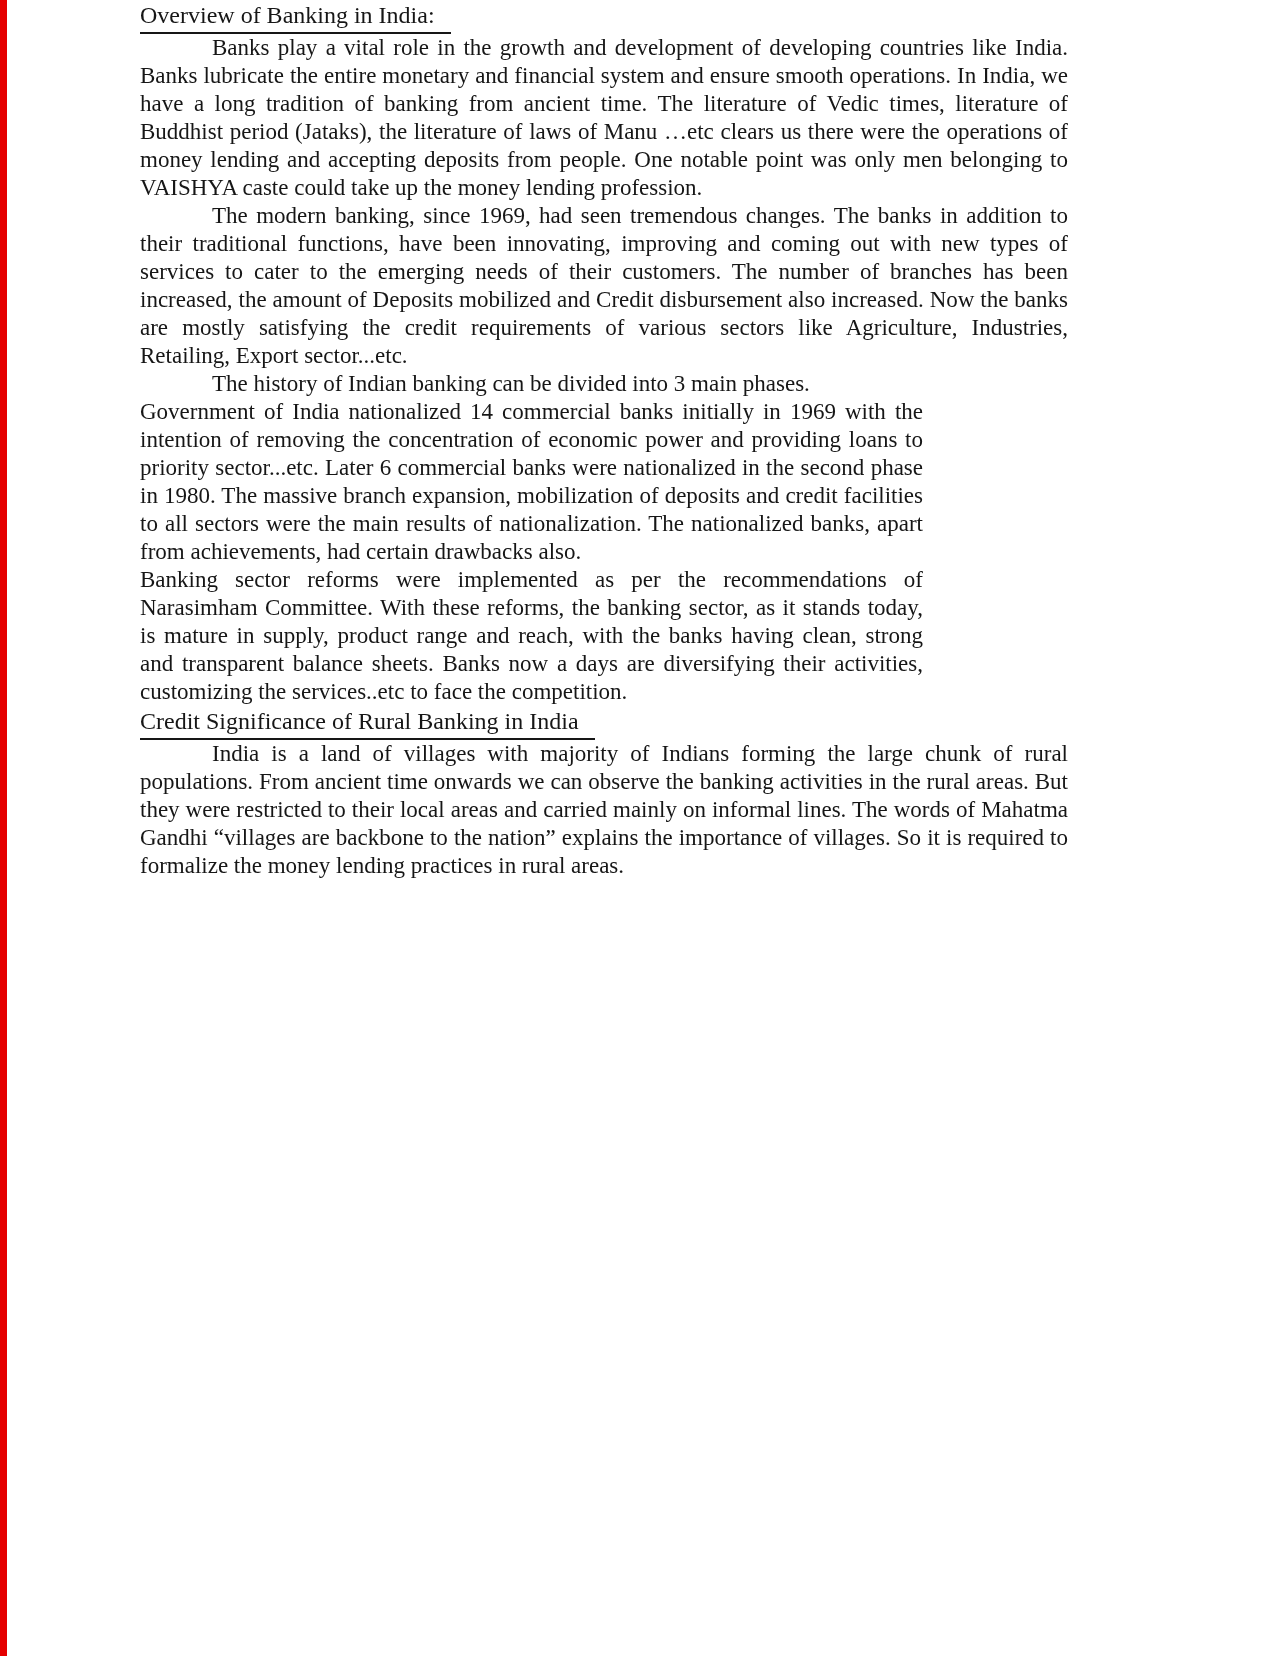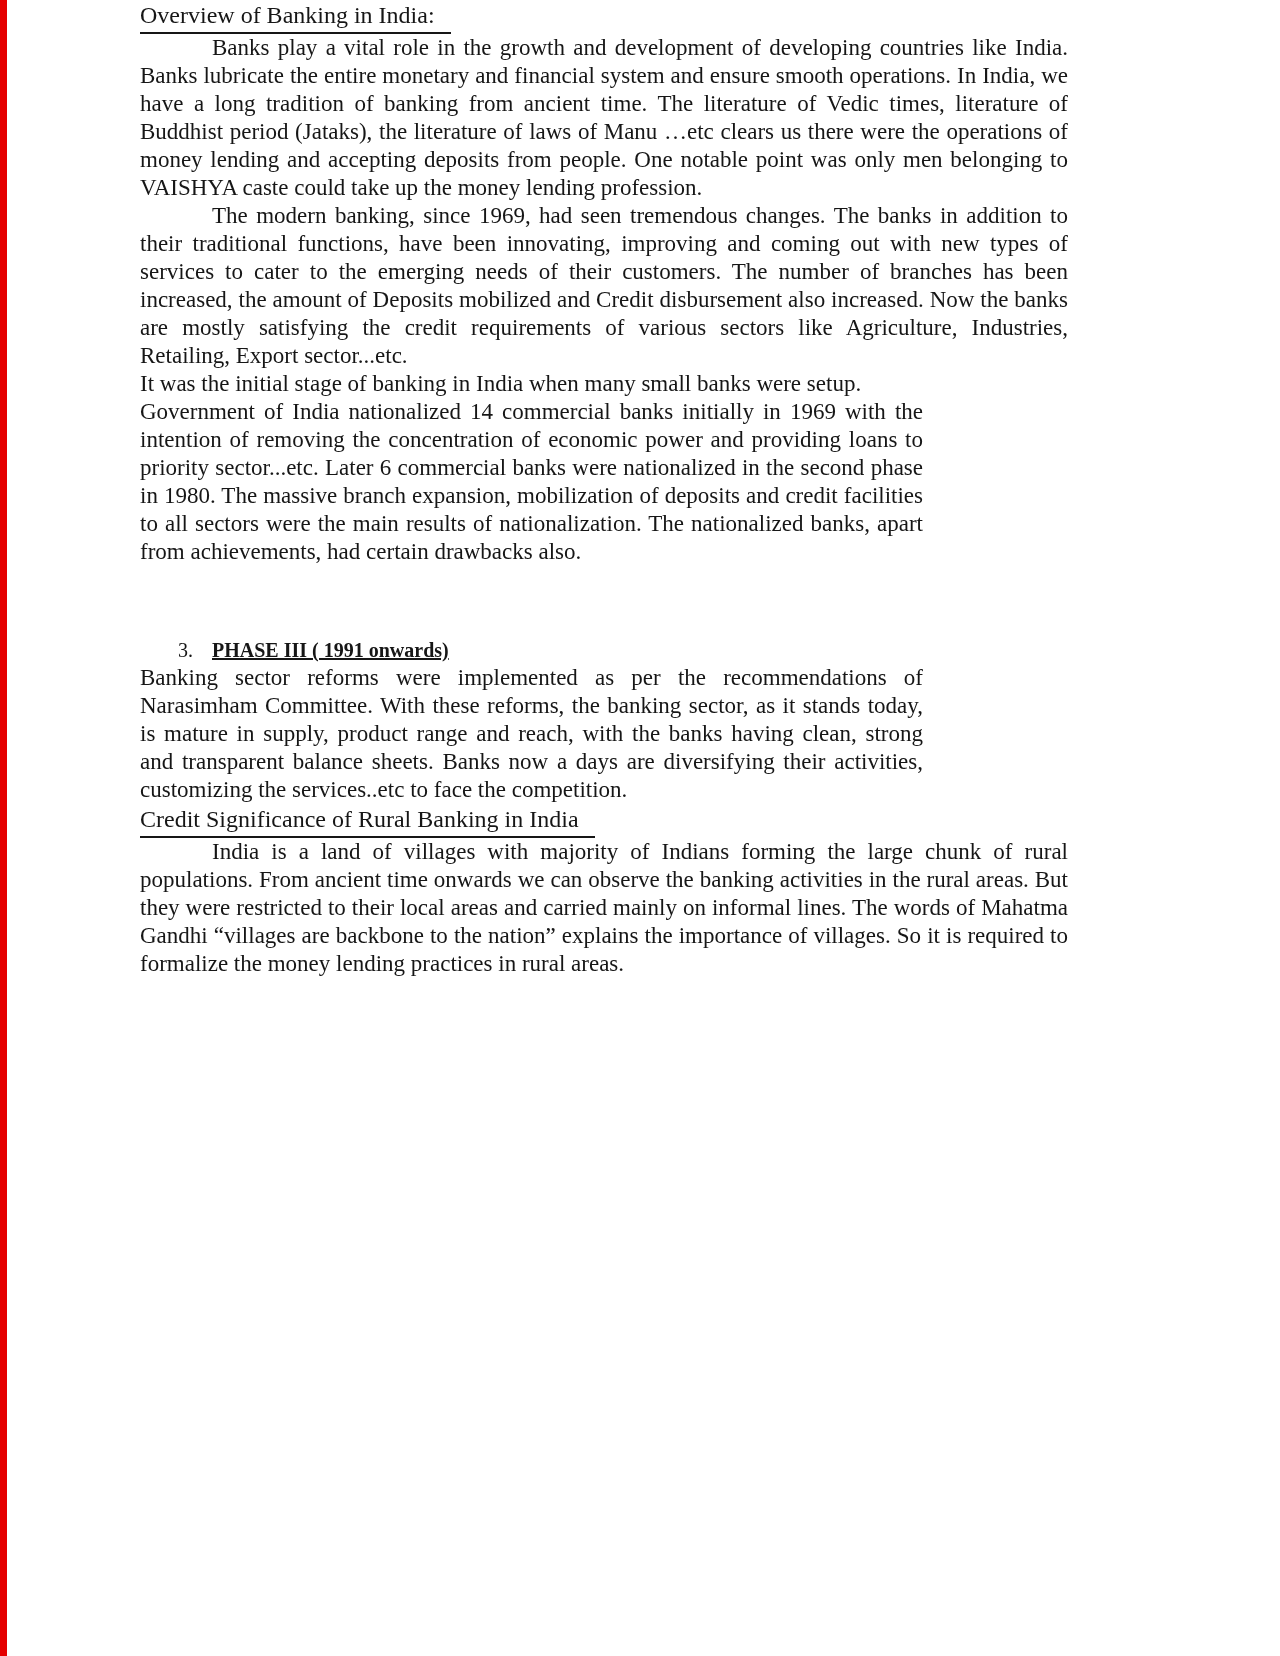--- a/index.html
+++ b/index.html
@@ -89,28 +89,25 @@
   <div class="content">
 
     <h1 class="doc-heading heading-1">
       <span class="underline-wrap">Overview of Banking in India: </span>
     </h1>
 
     <p class="body-para indent para-intro">Banks play a vital role in the growth and development of developing countries like India. Banks lubricate the entire monetary and financial system and ensure smooth operations. In India, we have a long tradition of banking from ancient time. The literature of Vedic times, literature of Buddhist period (Jataks), the literature of laws of Manu …etc clears us there were the operations of money lending and accepting deposits from people. One notable point was only men belonging to VAISHYA caste could take up the money lending profession.</p>
 
     <p class="body-para indent para-modern">The modern banking, since 1969, had seen tremendous changes. The banks in addition to their traditional functions, have been innovating, improving and coming out with new types of services to cater to the emerging needs of their customers. The number of branches has been increased, the amount of Deposits mobilized and Credit disbursement also increased. Now the banks are mostly satisfying the credit requirements of various sectors like Agriculture, Industries, Retailing, Export sector...etc.</p>
 
+    <p class="body-para indent para-history">The history of Indian banking can be divided into 3 main phases.</p>
 
-    <p class="body-para phase-body phase-body-1">It was the initial stage of banking in India when many small banks were setup.</p>
 
     <p class="body-para phase-body phase-body-2">Government of India nationalized 14 commercial banks initially in 1969 with the intention of removing the concentration of economic power and providing loans to priority sector...etc. Later 6 commercial banks were nationalized in the second phase in 1980. The massive branch expansion, mobilization of deposits and credit facilities to all sectors were the main results of nationalization. The nationalized banks, apart from achievements, had certain drawbacks also.</p>
 
-    <div class="phase-item phase-item-3">
-      <span class="num">3.</span><span class="phase-title">PHASE III ( 1991 onwards)</span>
-    </div>
     <p class="body-para phase-body phase-body-3">Banking sector reforms were implemented as per the recommendations of Narasimham Committee. With these reforms, the banking sector, as it stands today, is mature in supply, product range and reach, with the banks having clean, strong and transparent balance sheets. Banks now a days are diversifying their activities, customizing the services..etc to face the competition.</p>
 
     <h1 class="doc-heading heading-2">
       <span class="underline-wrap">Credit Significance of Rural Banking in India </span>
     </h1>
 
     <p class="body-para indent para-rural">India is a land of villages with majority of Indians forming the large chunk of rural populations. From ancient time onwards we can observe the banking activities in the rural areas. But they were restricted to their local areas and carried mainly on informal lines. The words of Mahatma Gandhi “villages are backbone to the nation” explains the importance of villages. So it is required to formalize the money lending practices in rural areas.</p>
 
   </div>
 </div>

